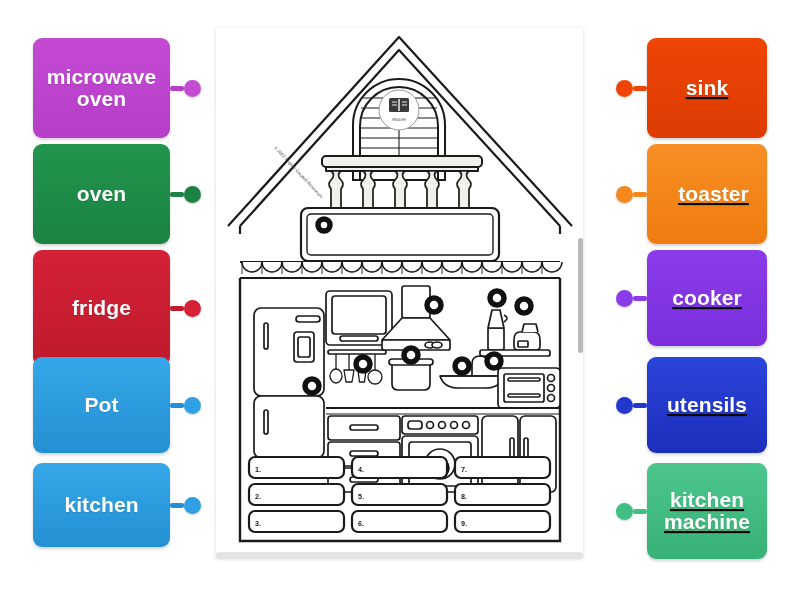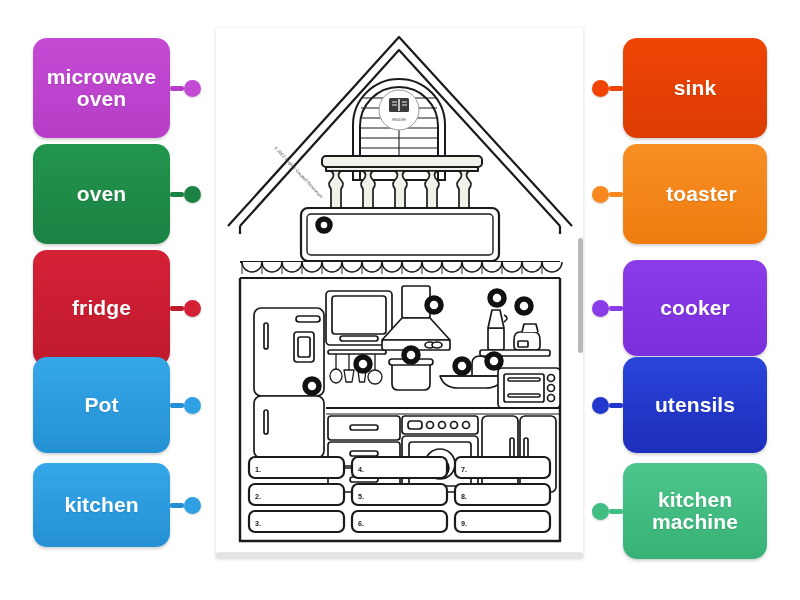--- a/index.html
+++ b/index.html
@@ -7,38 +7,38 @@
     width:800px;height:600px;
     background:#ffffff;
     font-family:"Liberation Sans", sans-serif;
     overflow:hidden;
   }
   #stage{position:relative;width:800px;height:600px;}
 
   
   .chip{
     position:absolute;
-    border-radius:14px;
+    border-radius:9px;
     box-shadow:0 2px 3px rgba(0,0,0,.18);
     display:flex;align-items:center;justify-content:center;
     box-sizing:border-box;
     padding:4px 8px;
   }
   .chip .txt{
     color:#ffffff;
     font-weight:bold;
     font-size:21px;
     line-height:1.07;
     text-align:center;
     letter-spacing:.1px;
     text-shadow:0 1px 1px rgba(0,0,0,.13);
     white-space:pre-line;
   }
   .chip.left{left:33px;width:137px;}
-  .chip.right{right:33px;width:144px;}
+  .chip.right{right:33px;width:120px;text-decoration:underline;}
 
   
   .conn{position:absolute;top:50%;transform:translateY(-50%);height:20px;display:flex;align-items:center;}
   .conn.right-side{left:100%;}
   .conn.left-side{right:100%;flex-direction:row-reverse;}
   .stem{width:14px;height:5px;border-radius:2px;}
   .dot{width:17px;height:17px;border-radius:50%;box-shadow:0 1px 2px rgba(0,0,0,.2);}
 
   
   #panel{
@@ -120,21 +120,21 @@
     </div>
 
     <div class="chip right" style="top:144px;height:100px;background:linear-gradient(#f78f24,#ef7c10);padding-left:21px;">
       <span class="txt">toaster</span>
       <span class="conn left-side">
         <span class="stem" style="background:#f6881d;"></span>
         <span class="dot" style="background:#f6881d;"></span>
       </span>
     </div>
 
-    <div class="chip right" style="top:260px;height:96px;background:linear-gradient(#8a3ce9,#7b2edb);">
+    <div class="chip right" style="top:250px;height:96px;background:linear-gradient(#8a3ce9,#7b2edb);">
       <span class="txt">cooker</span>
       <span class="conn left-side">
         <span class="stem" style="background:#8a3ce9;"></span>
         <span class="dot" style="background:#8a3ce9;"></span>
       </span>
     </div>
 
     <div class="chip right" style="top:357px;height:96px;background:linear-gradient(#2a44da,#1d2ebb);">
       <span class="txt">utensils</span>
       <span class="conn left-side">

